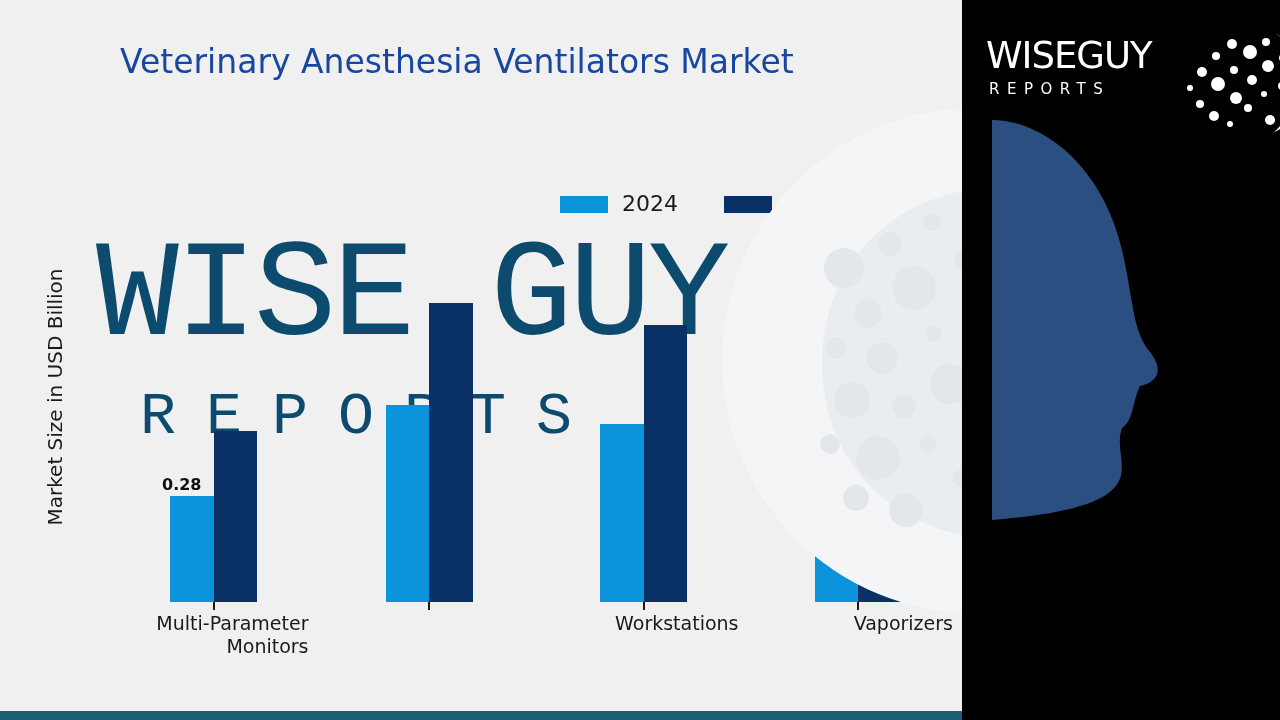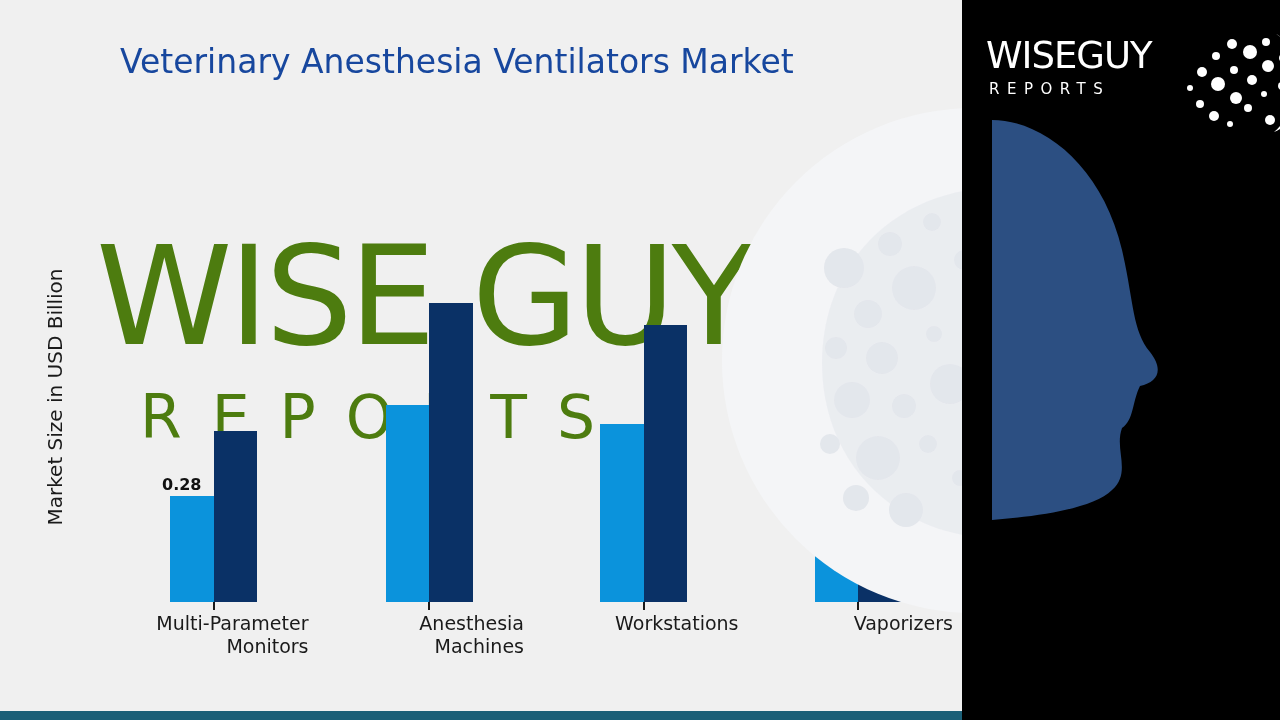--- a/index.html
+++ b/index.html
@@ -120,24 +120,25 @@
     line-height: 43px;
     font-weight: 400;
     color: #17479e;
     letter-spacing: 0px;
   }
 
   
   .wm {
     position: absolute;
     pointer-events: none;
-    color: #4d7c0f;
+    color: #0c4a6e;
     font-weight: 400;
     white-space: nowrap;
     user-select: none;
+    font-family: Liberation Mono, monospace;
   }
   .wm-main {
     left: 96px;
     top: 222px;
     font-size: 138px;
     letter-spacing: -4px;
     line-height: 150px;
   }
   .wm-sub {
     left: 140px;
@@ -289,31 +290,40 @@
           <circle cx="204" cy="332" r="8"></circle>
       </g>
     </svg>
 
     <div class="chart-title">Veterinary Anesthesia Ventilators Market</div>
 
     <div class="plot">
 
       <div class="y-axis-label">Market Size in USD Billion</div>
 
+      <div class="legend">
+        <div class="legend-item">
+          <span class="legend-swatch" style="background:#0b93dc"></span>
+          <span class="legend-text">2024</span>
+        </div>
+        <div class="legend-item">
+          <span class="legend-swatch" style="background:#0a3166"></span>
+          <span class="legend-text">2032</span>
+        </div>
+      </div>
 
       <div class="bars-layer" id="bars-layer">
           <div class="bar s2024" style="left: 170px; width: 43.5px; height: 106.12px; bottom: 118px;"></div>
           <div class="data-label" style="left: 162px; top: 474.88px;">0.28</div>
           <div class="bar s2032" style="left: 213.5px; width: 43.5px; height: 170.55px; bottom: 118px;"></div>
           <div class="tick" style="left: 212.5px;"></div>
           <div class="cat-label" style="left: 118.5px; width: 190px;">Multi-Parameter Monitors</div>
           <div class="bar s2024" style="left: 385.5px; width: 43.5px; height: 197.08px; bottom: 118px;"></div>
           <div class="bar s2032" style="left: 429px; width: 43.5px; height: 299.41px; bottom: 118px;"></div>
           <div class="tick" style="left: 428px;"></div>
-          <div class="cat-label" style="left: 334px; width: 190px;">Anesthesia Machines</div>
           <div class="bar s2024" style="left: 600px; width: 43.5px; height: 178.13px; bottom: 118px;"></div>
           <div class="bar s2032" style="left: 643.5px; width: 43.5px; height: 276.67px; bottom: 118px;"></div>
           <div class="tick" style="left: 642.5px;"></div>
           <div class="cat-label" style="left: 548.5px; width: 190px;">Workstations</div>
           <div class="bar s2024" style="left: 814.5px; width: 43.5px; height: 219.82px; bottom: 118px;"></div>
           <div class="bar s2032" style="left: 858px; width: 43.5px; height: 348.68px; bottom: 118px;"></div>
           <div class="tick" style="left: 857px;"></div>
           <div class="cat-label" style="left: 763px; width: 190px;">Vaporizers</div>
         </div>
     </div>

